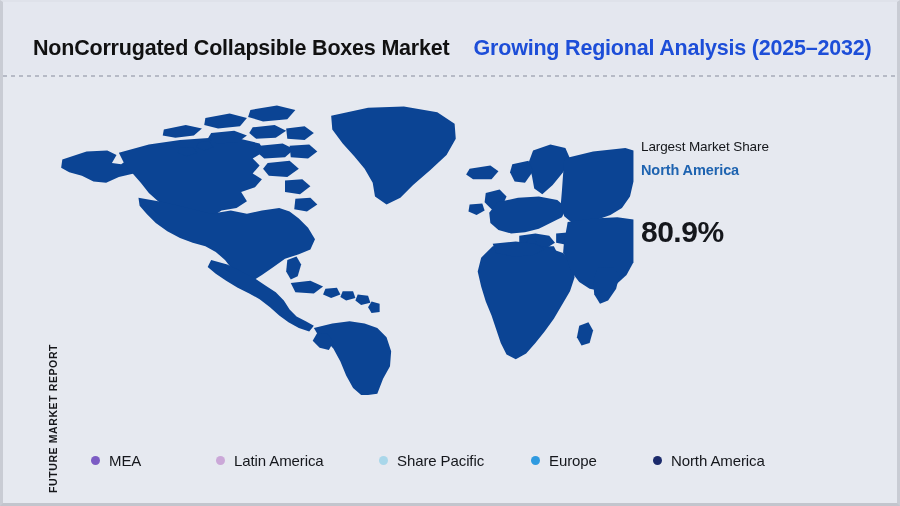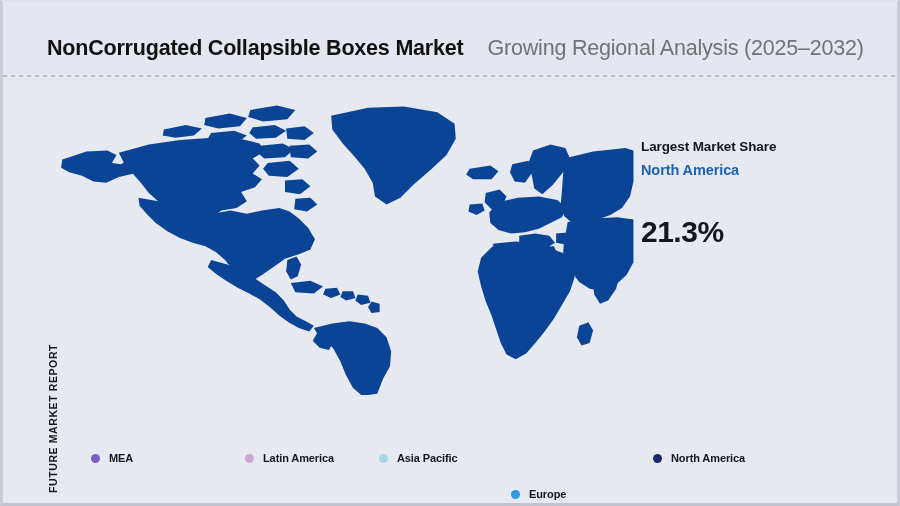--- a/index.html
+++ b/index.html
@@ -32,37 +32,37 @@
     position: absolute;
     left: 0;
     top: 0;
     width: 100%;
     height: 72px;
     background: #e4e7ef;
     box-sizing: border-box;
   }
   .header-title-row {
     position: absolute;
-    left: 44px;
+    left: 30px;
     right: 18px;
     top: 34px;
     display: flex;
     align-items: flex-end;
     white-space: nowrap;
   }
   .title-main {
     font-size: 21.5px;
     font-weight: bold;
     color: #111111;
     letter-spacing: -0.2px;
   }
   .title-sub {
     font-size: 21.5px;
-    font-weight: normal;
-    color: #737373;
+    font-weight: bold;
+    color: #1d4ed8;
     letter-spacing: -0.2px;
     margin-left: 24px;
   }
   .header-rule {
     position: absolute;
     left: 0;
     right: 0;
     top: 73px;
     height: 2px;
     background-image: repeating-linear-gradient(
@@ -124,21 +124,21 @@
   
   .stats {
     position: absolute;
     left: 638px;
     top: 62px;
     width: 250px;
   }
   .stat-block { margin-bottom: 38px; }
   .stat-label {
     font-size: 13.5px;
-    font-weight: bold;
+    font-weight: normal;
     color: #14161a;
     margin-bottom: 8px;
     letter-spacing: -0.1px;
   }
   .stat-value {
     font-size: 30px;
     font-weight: bold;
     color: #15171c;
     line-height: 1.05;
     letter-spacing: -0.5px;
@@ -166,22 +166,22 @@
     white-space: nowrap;
   }
   .legend-dot {
     width: 9px;
     height: 9px;
     border-radius: 50%;
     margin-right: 9px;
     flex: 0 0 auto;
   }
   .legend-label {
-    font-size: 11px;
-    font-weight: bold;
+    font-size: 15px;
+    font-weight: normal;
     color: #15171c;
     letter-spacing: -0.1px;
   }
 </style>
 </head>
 <body>
 
 <div class="infographic">
 
   <div class="header">
@@ -269,43 +269,43 @@
     </div>
 
     <div class="stats">
 
       <div class="stat-block">
         <div class="stat-label">Largest Market Share</div>
         <div class="stat-region">North America</div>
       </div>
 
       <div class="stat-block">
-        <div class="stat-value">21.3%</div>
+        <div class="stat-value">80.9%</div>
       </div>
 
     </div>
 
     <div class="legend">
 
       <div class="legend-item" style="left:0px;top:0px;">
         <span class="legend-dot" style="background:#7c5cc4;"></span>
         <span class="legend-label">MEA</span>
       </div>
 
-      <div class="legend-item" style="left:154px;top:0px;align-items:center;">
+      <div class="legend-item" style="left:125px;top:0px;align-items:center;">
         <span class="legend-dot" style="background:#cba8d8;"></span>
         <span class="legend-label">Latin America</span>
       </div>
 
       <div class="legend-item" style="left:288px;top:0px;">
         <span class="legend-dot" style="background:#a9d7ea;"></span>
-        <span class="legend-label">Asia Pacific</span>
-      </div>
-
-      <div class="legend-item" style="left:420px;top:0px;margin-top:36px;">
+        <span class="legend-label">Share Pacific</span>
+      </div>
+
+      <div class="legend-item" style="left:440px;top:0px;">
         <span class="legend-dot" style="background:#2f9ae0;"></span>
         <span class="legend-label">Europe</span>
       </div>
 
       <div class="legend-item" style="left:562px;top:0px;">
         <span class="legend-dot" style="background:#1b2a6b;"></span>
         <span class="legend-label">North America</span>
       </div>
 
     </div>

